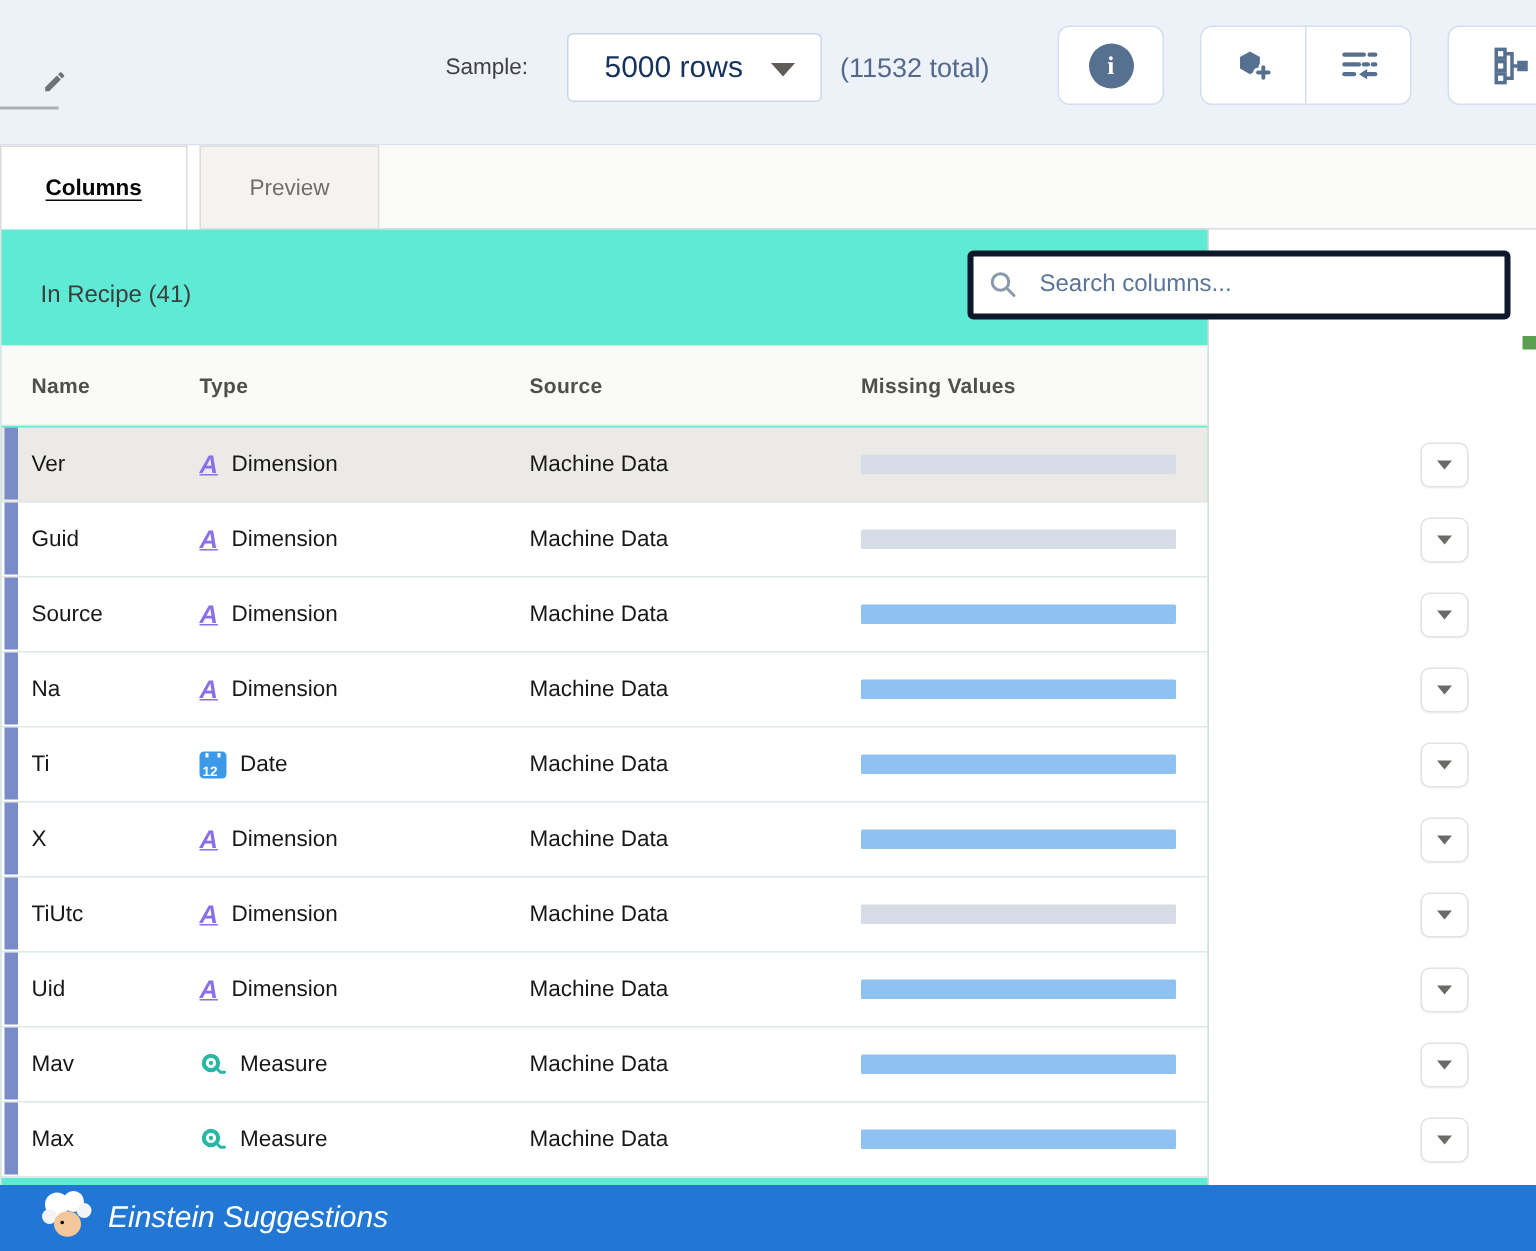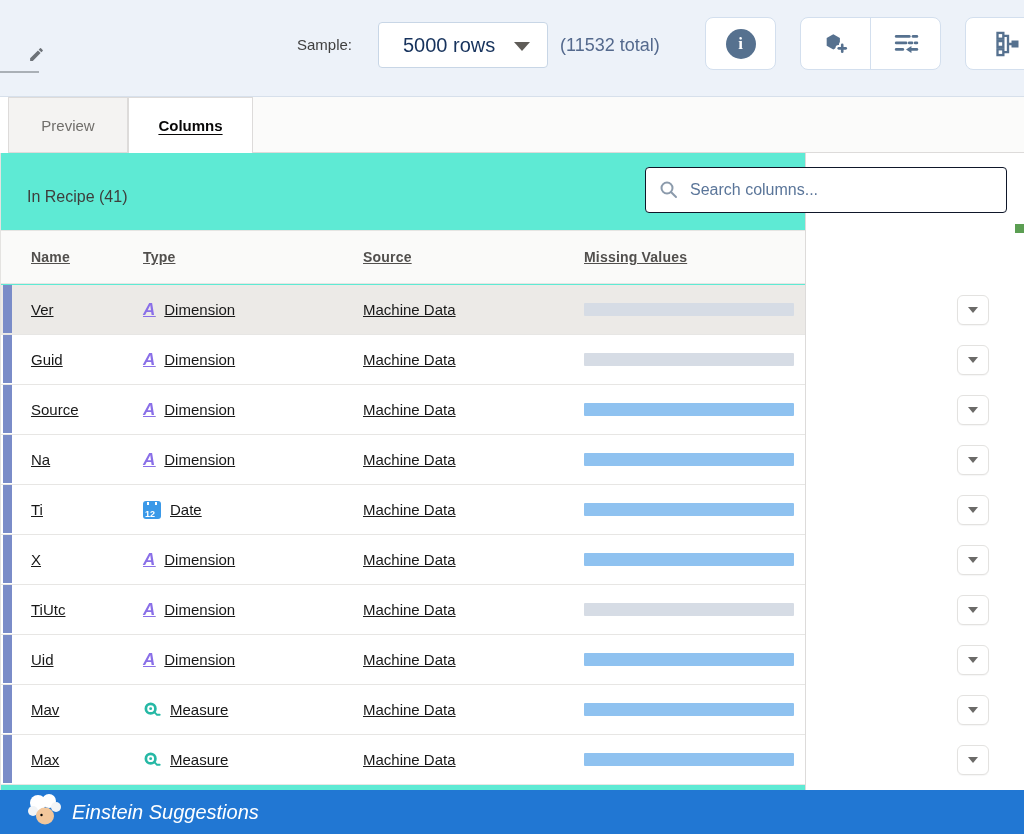--- a/index.html
+++ b/index.html
@@ -39,29 +39,29 @@
   .tab-inactive { margin-left:8px; background:#f4f3f2; border:1px solid #dddbda; color:#706e6b; }
   .tab-active { width:125px; background:#fff; border:1px solid #dddbda; border-bottom:none;
     color:#080707; font-weight:bold; text-decoration:underline; text-underline-offset:3px; }
   .tab-filler { flex:1; background:#fbfbfa; border-bottom:1px solid #dddbda; }
 
   
   .panel { position:absolute; top:153px; left:0; width:806px; height:637px; background:#5eead4;
     border-right:1px solid #dddbda; border-left:1px solid #e4e3e1; }
   .in-recipe { position:absolute; left:26px; top:35px; font-size:16px; color:#3e3e3c; }
   .search-wrap { position:absolute; left:644px; top:14px; width:362px; height:46px; }
-  .search-wrap input { width:100%; height:100%; border:1px solid #0f172a; border-radius:4px;
+  .search-wrap input { width:100%; height:100%; border:4px solid #0f172a; border-radius:4px;
     padding-left:44px; font-size:16px; color:#16325c; outline:none; background:#fff;
     font-family:"Liberation Sans", sans-serif; }
   .search-wrap input::placeholder { color:#5a7599; }
   .search-icn { position:absolute; left:14px; top:13px; width:20px; height:20px; }
 
   
   .grid-cols { display:grid; grid-template-columns:112px 220px 221px 373px 1fr; align-items:center;
-    padding-left:30px;text-decoration:underline; }
+    padding-left:20px; }
   .thead { position:absolute; top:77px; left:0; width:100%; height:54px; background:#fafaf9;
     border-top:1px solid #e5e5e3; border-bottom:1px solid #e5e5e3; font-size:14px; font-weight:bold;
     color:#514f4d; letter-spacing:.2px; }
   .tbody { position:absolute; top:132px; left:0; width:100%; }
   .row { position:relative; height:50px; background:#fff; border-bottom:1px solid #e7e6e4;
     font-size:15px; color:#181818; cursor:pointer; }
   .row.selected { background:#eceae7; }
   .accent { position:absolute; left:2px; top:0; bottom:1px; width:9px; background:#7a8cc8; }
   .typecell { display:flex; align-items:center; gap:9px; }
   .dim-a { font-style:italic; font-weight:bold; text-decoration:underline; color:#8a6fe8;
@@ -150,22 +150,22 @@
             <rect x="3" y="9.5" width="5" height="5"></rect>
             <rect x="3" y="16.5" width="5" height="5"></rect>
           <path d="M8 5 H12 V19 H8 M12 12 H16"></path>
         </g>
         <rect x="15" y="9" width="6" height="6" fill="#56718f"></rect>
       </svg>
     </div>
   </div>
 
   <div class="tabstrip">
+    <div class="tab tab-active">Columns</div>
     <div class="tab tab-inactive">Preview</div>
-    <div class="tab tab-active">Columns</div>
     <div class="tab-filler"></div>
   </div>
 
   <div class="panel">
     <div class="in-recipe">In Recipe (41)</div>
 
     <div class="search-wrap">
       <input type="text" placeholder="Search columns..." style="">
       <svg class="search-icn" viewBox="0 0 20 20">
         <circle cx="8" cy="8" r="5.5" fill="none" stroke="#8b9aab" stroke-width="2"></circle>

